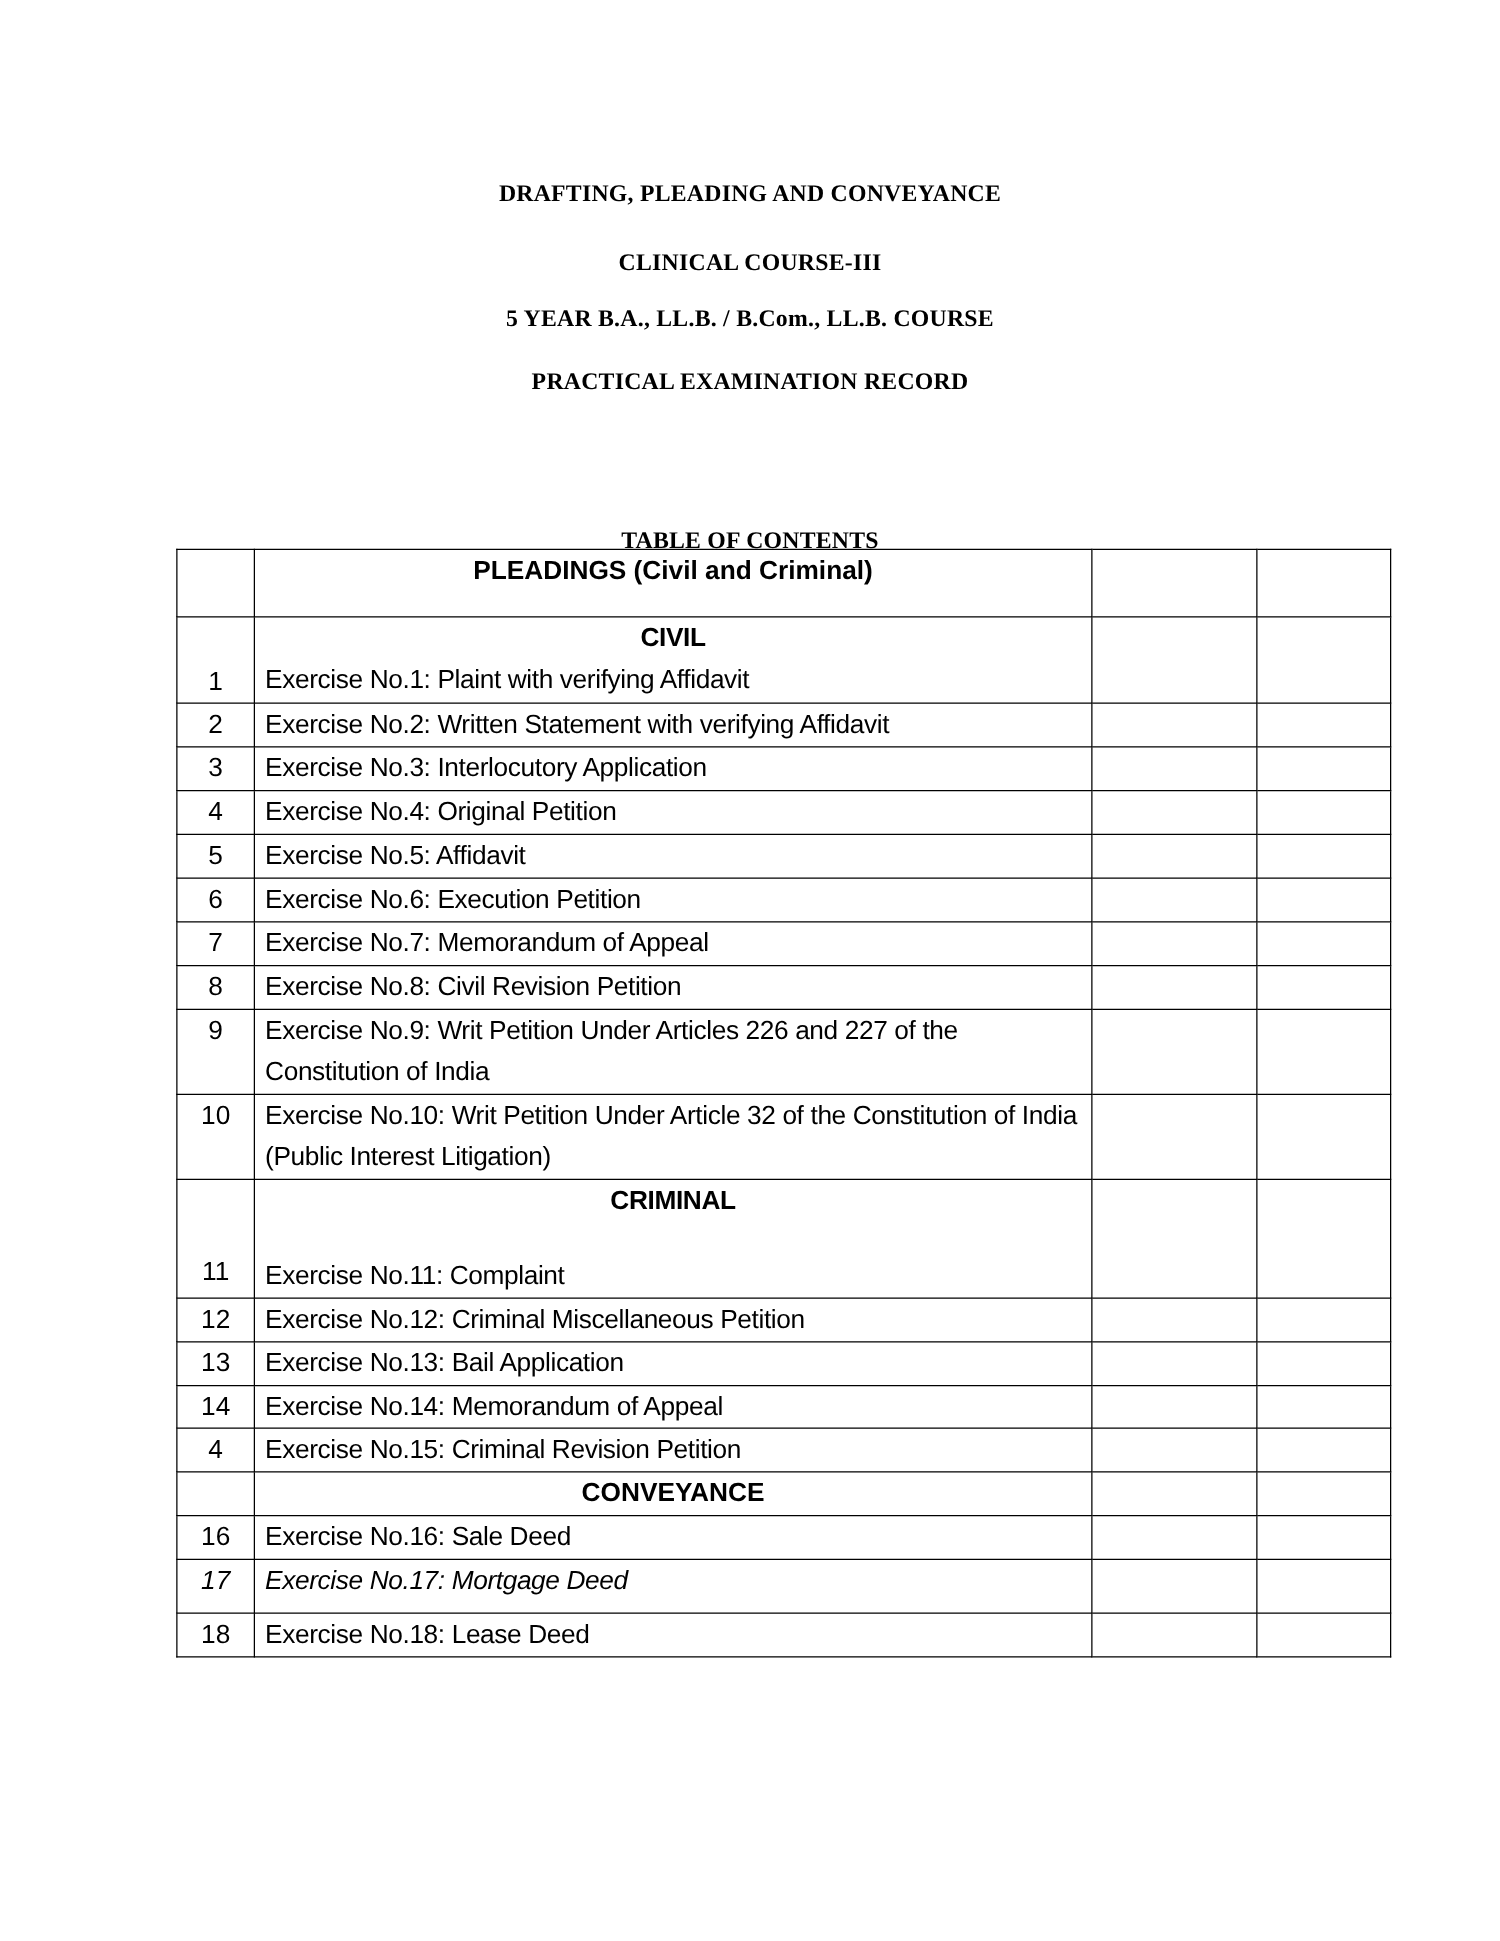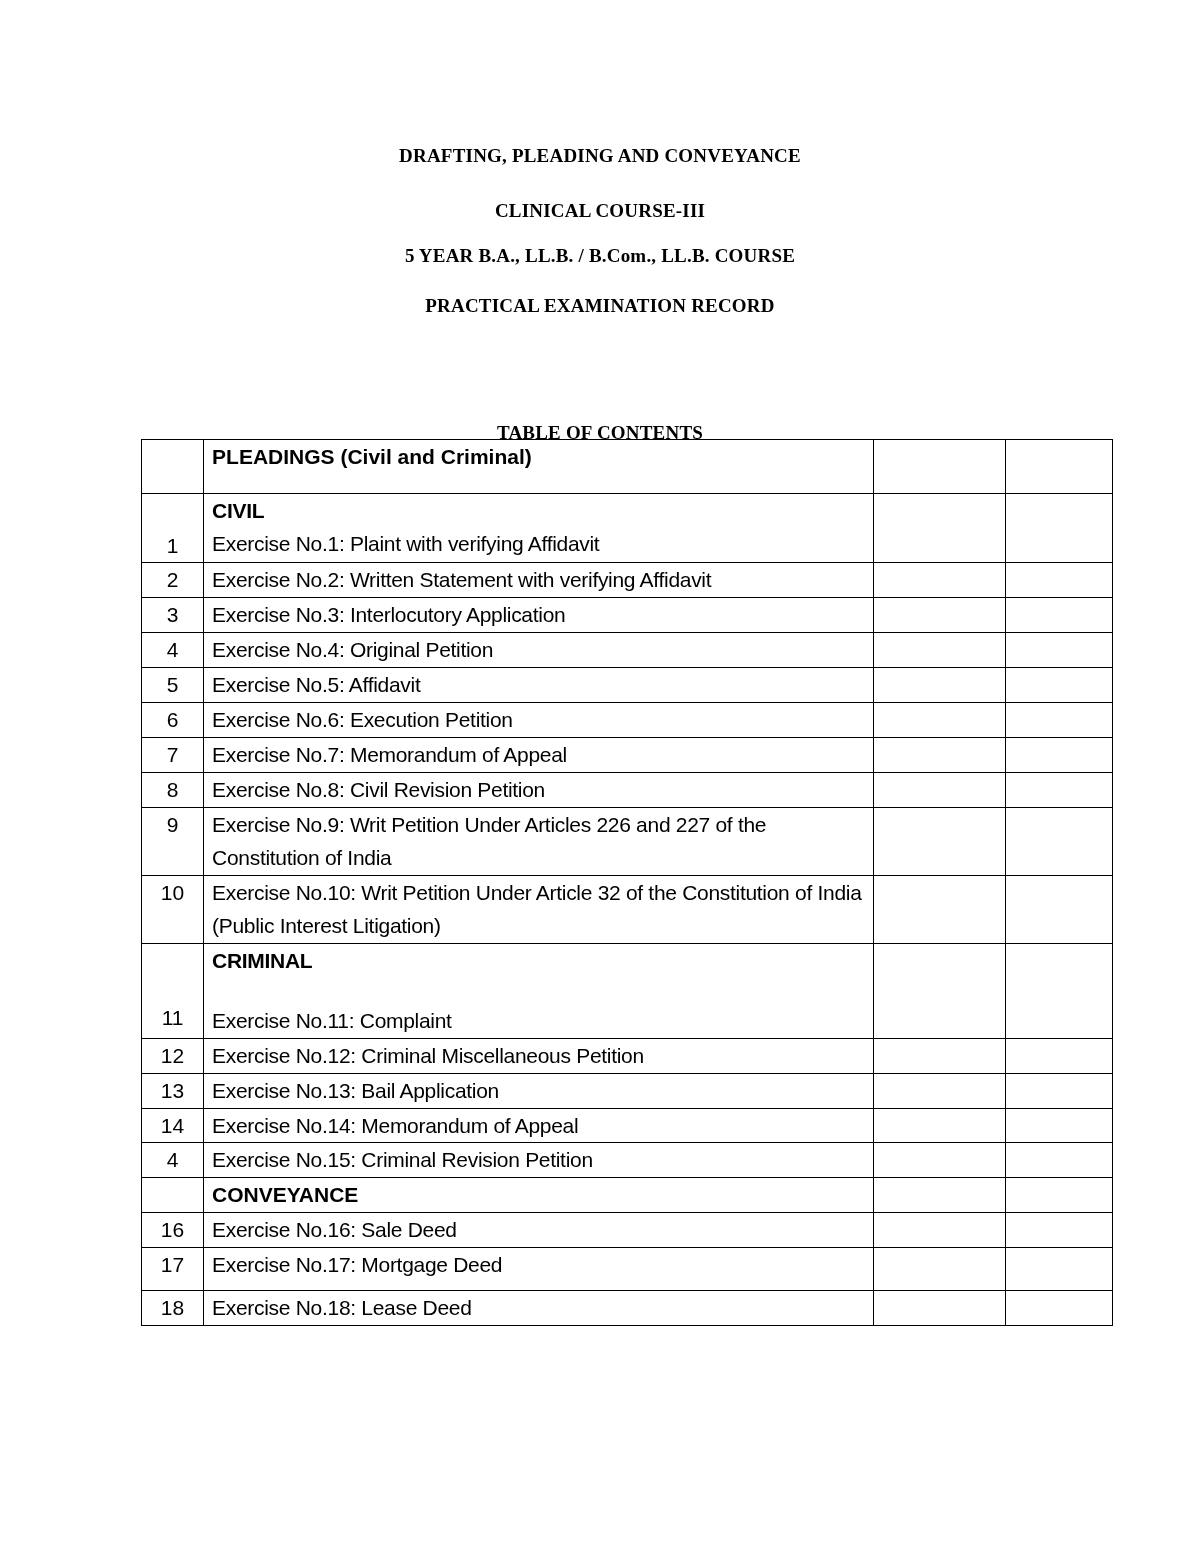--- a/index.html
+++ b/index.html
@@ -18,21 +18,21 @@
   table.toc td {
     border: 1.5px solid #000; padding: 0 8px; vertical-align: top;
     line-height: 33px;
   }
   col.c-no { width: 62px; }
   col.c-part { width: 669px; }
   col.c-page { width: 132px; }
   col.c-extra { width: 107px; }
   td.no { text-align: center; padding: 0; }
   td.hdr { text-align: center; }
-  .section { font-weight: bold; text-align: left; display: block; }
+  .section { font-weight: bold; text-align: center; display: block; }
   td.part { letter-spacing: -0.3px; }
 </style>
 </head>
 <body>
 
 <div class="titles">
   <div class="title-line" style="top:145px;">DRAFTING, PLEADING AND CONVEYANCE</div>
   <div class="title-line" style="top:200px;">CLINICAL COURSE-III</div>
   <div class="title-line" style="top:245px;">5 YEAR B.A., LL.B. / B.Com., LL.B. COURSE</div>
   <div class="title-line" style="top:295px;">PRACTICAL EXAMINATION RECORD</div>
@@ -166,21 +166,21 @@
     <td></td>
     <td></td>
   </tr>
 
   <tr style="height:35px;">
     <td class="no">16</td>
     <td class="part">Exercise No.16: Sale Deed</td>
     <td></td>
     <td></td>
   </tr>
-  <tr style="height:43px;">
+  <tr style="height:43px;font-style:italic;">
     <td class="no">17</td>
     <td class="part">Exercise No.17: Mortgage Deed</td>
     <td></td>
     <td></td>
   </tr>
   <tr style="height:35px;">
     <td class="no">18</td>
     <td class="part">Exercise No.18: Lease Deed</td>
     <td></td>
     <td></td>

